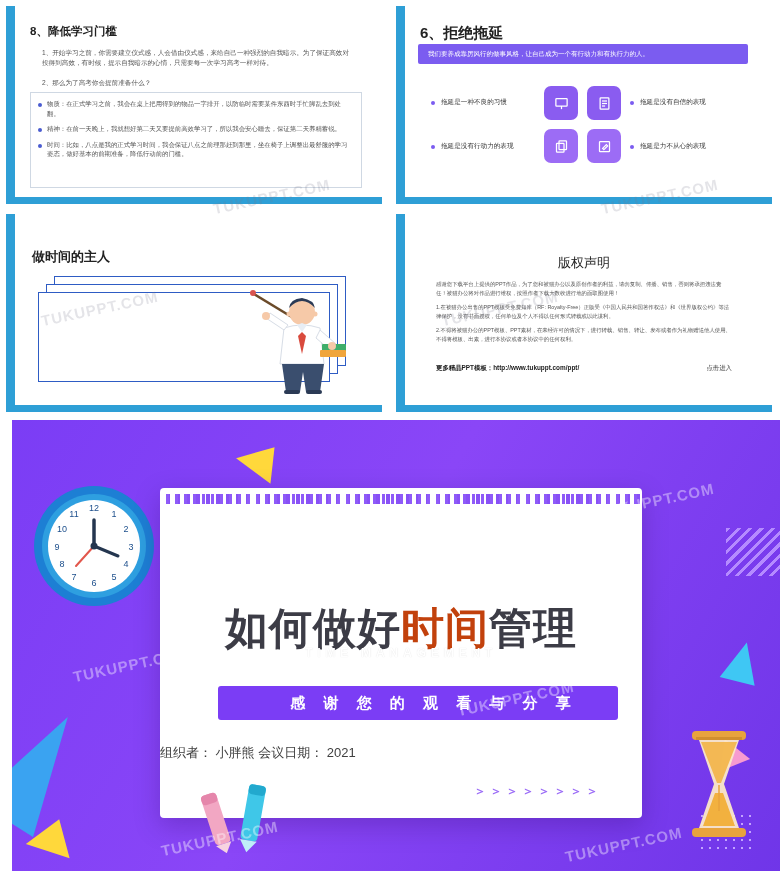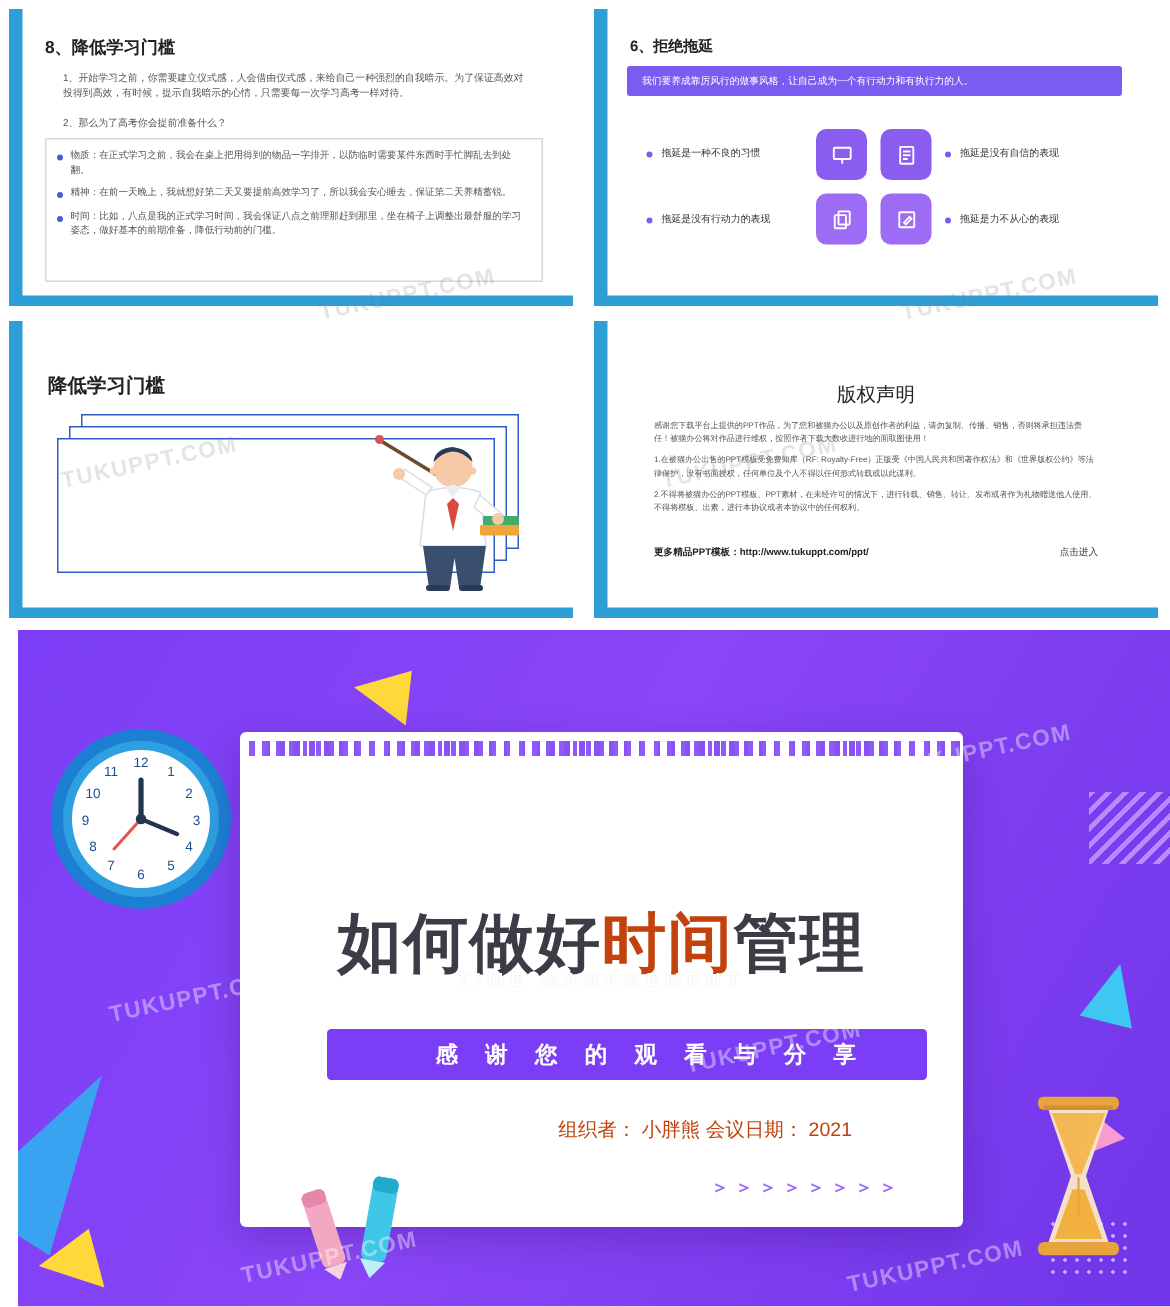--- a/index.html
+++ b/index.html
@@ -76,21 +76,21 @@
   .s2 .frame-l {
     position: absolute; left: 0; top: 0; width: 9px; height: 198px;
     background: #2e9fd6;
   }
   .s2 .frame-b {
     position: absolute; left: 0; bottom: 0; width: 376px; height: 7px;
     background: #2e9fd6;
   }
   .s2-title {
     position: absolute; left: 24px; top: 18px;
-    font-size: 10px; font-weight: bold; color: #222; text-align: center;
+    font-size: 15px; font-weight: bold; color: #222; text-align: center;
   }
   .s2-band {
     position: absolute; left: 22px; top: 38px; width: 330px; height: 20px;
     background: #7b5cf0; border-radius: 2px;
     color: #fff; font-size: 6.5px; display: flex; align-items: center;
     padding-left: 10px; box-sizing: border-box;
   }
   .s2-icons {
     position: absolute; left: 148px; top: 80px;
     display: grid; grid-template-columns: 34px 34px; grid-template-rows: 34px 34px;
@@ -271,22 +271,22 @@
     font-size: 12.5px; letter-spacing: 4.5px; color: #ffffff; font-weight: bold;
     text-shadow: 0 0 1px rgba(0,0,0,.15);
   }
   .ribbon {
     position: absolute; left: 58px; top: 198px; width: 368px; height: 34px;
     background: #7b3df5; border-radius: 3px;
     display: flex; align-items: center; justify-content: center;
     color: #ffffff; font-size: 15px; letter-spacing: 7px; font-weight: bold; padding-left: 32px;
   }
   .meta {
-    position: absolute; left: 0; top: 256px; width: 408px; text-align: right;
-    font-size: 13px; color: #c2410c;
+    position: absolute; left: 0; top: 256px; width: 408px; text-align: left;
+    font-size: 13px; color: #404040;
   }
   .arrows {
     position: absolute; right: 40px; bottom: 18px;
     color: #9b6cf7; font-size: 12px; letter-spacing: 4px; font-weight: bold;
   }
 
   
   .clock {
     position: absolute; left: 18px; top: 62px; width: 128px; height: 128px;
   }
@@ -377,21 +377,21 @@
       </div>
       <div class="s2-label l1">拖延是一种不良的习惯</div>
       <div class="s2-label l2">拖延是没有行动力的表现</div>
       <div class="s2-label l3">拖延是没有自信的表现</div>
       <div class="s2-label l4">拖延是力不从心的表现</div>
     </div>
 
     <div class="slide s3">
       <div class="frame-l"></div>
       <div class="frame-b"></div>
-      <div class="s3-title">降低学习门槛</div>
+      <div class="s3-title">做时间的主人</div>
       <div class="s3-card-back"></div>
       <div class="s3-card-mid"></div>
       <div class="s3-card-front"></div>
       <div class="teacher">
         <svg viewBox="0 0 110 116" width="110" height="116">
 
           <line x1="10" y1="16" x2="56" y2="44" stroke="#6b4b2a" stroke-width="2.5"></line>
           <circle cx="9" cy="15" r="3" fill="#d9534f"></circle>
 
           <circle cx="58" cy="34" r="13" fill="#f6c9a8"></circle>

